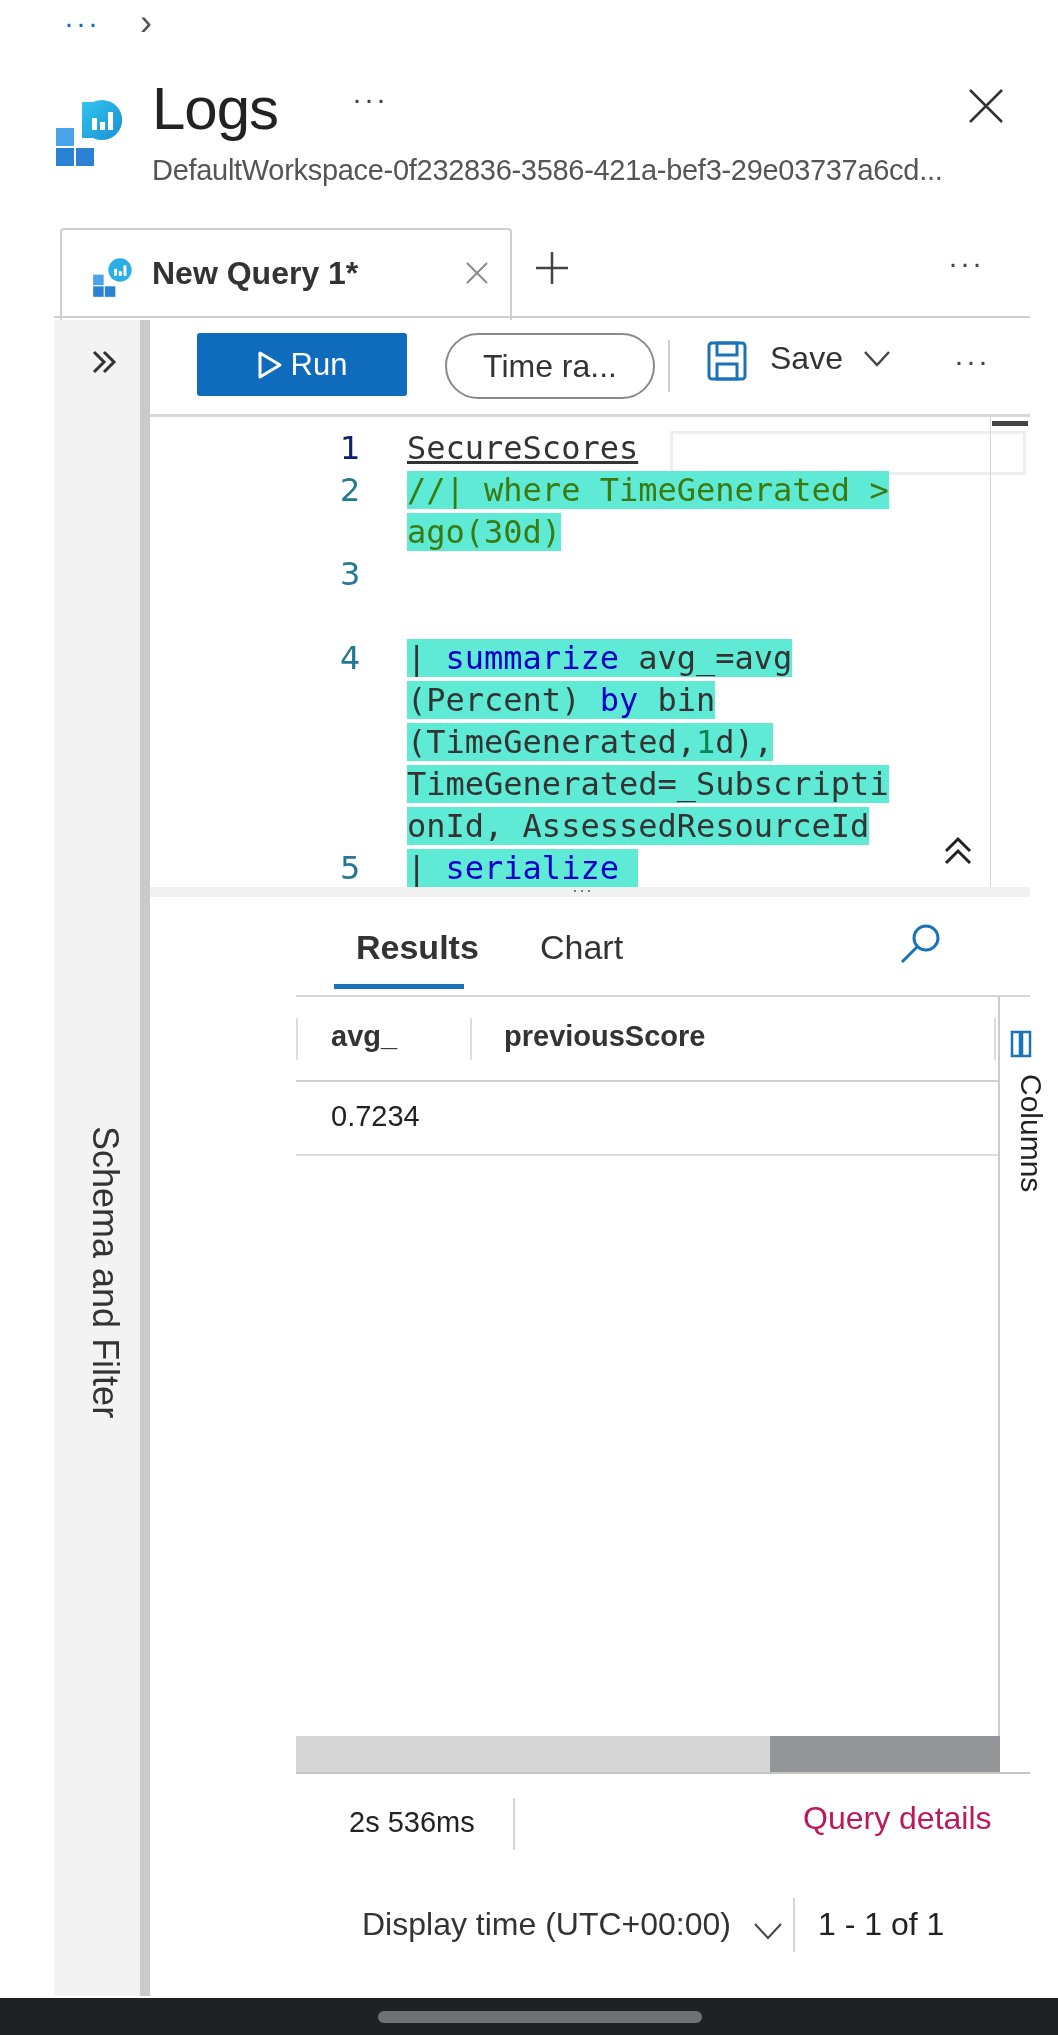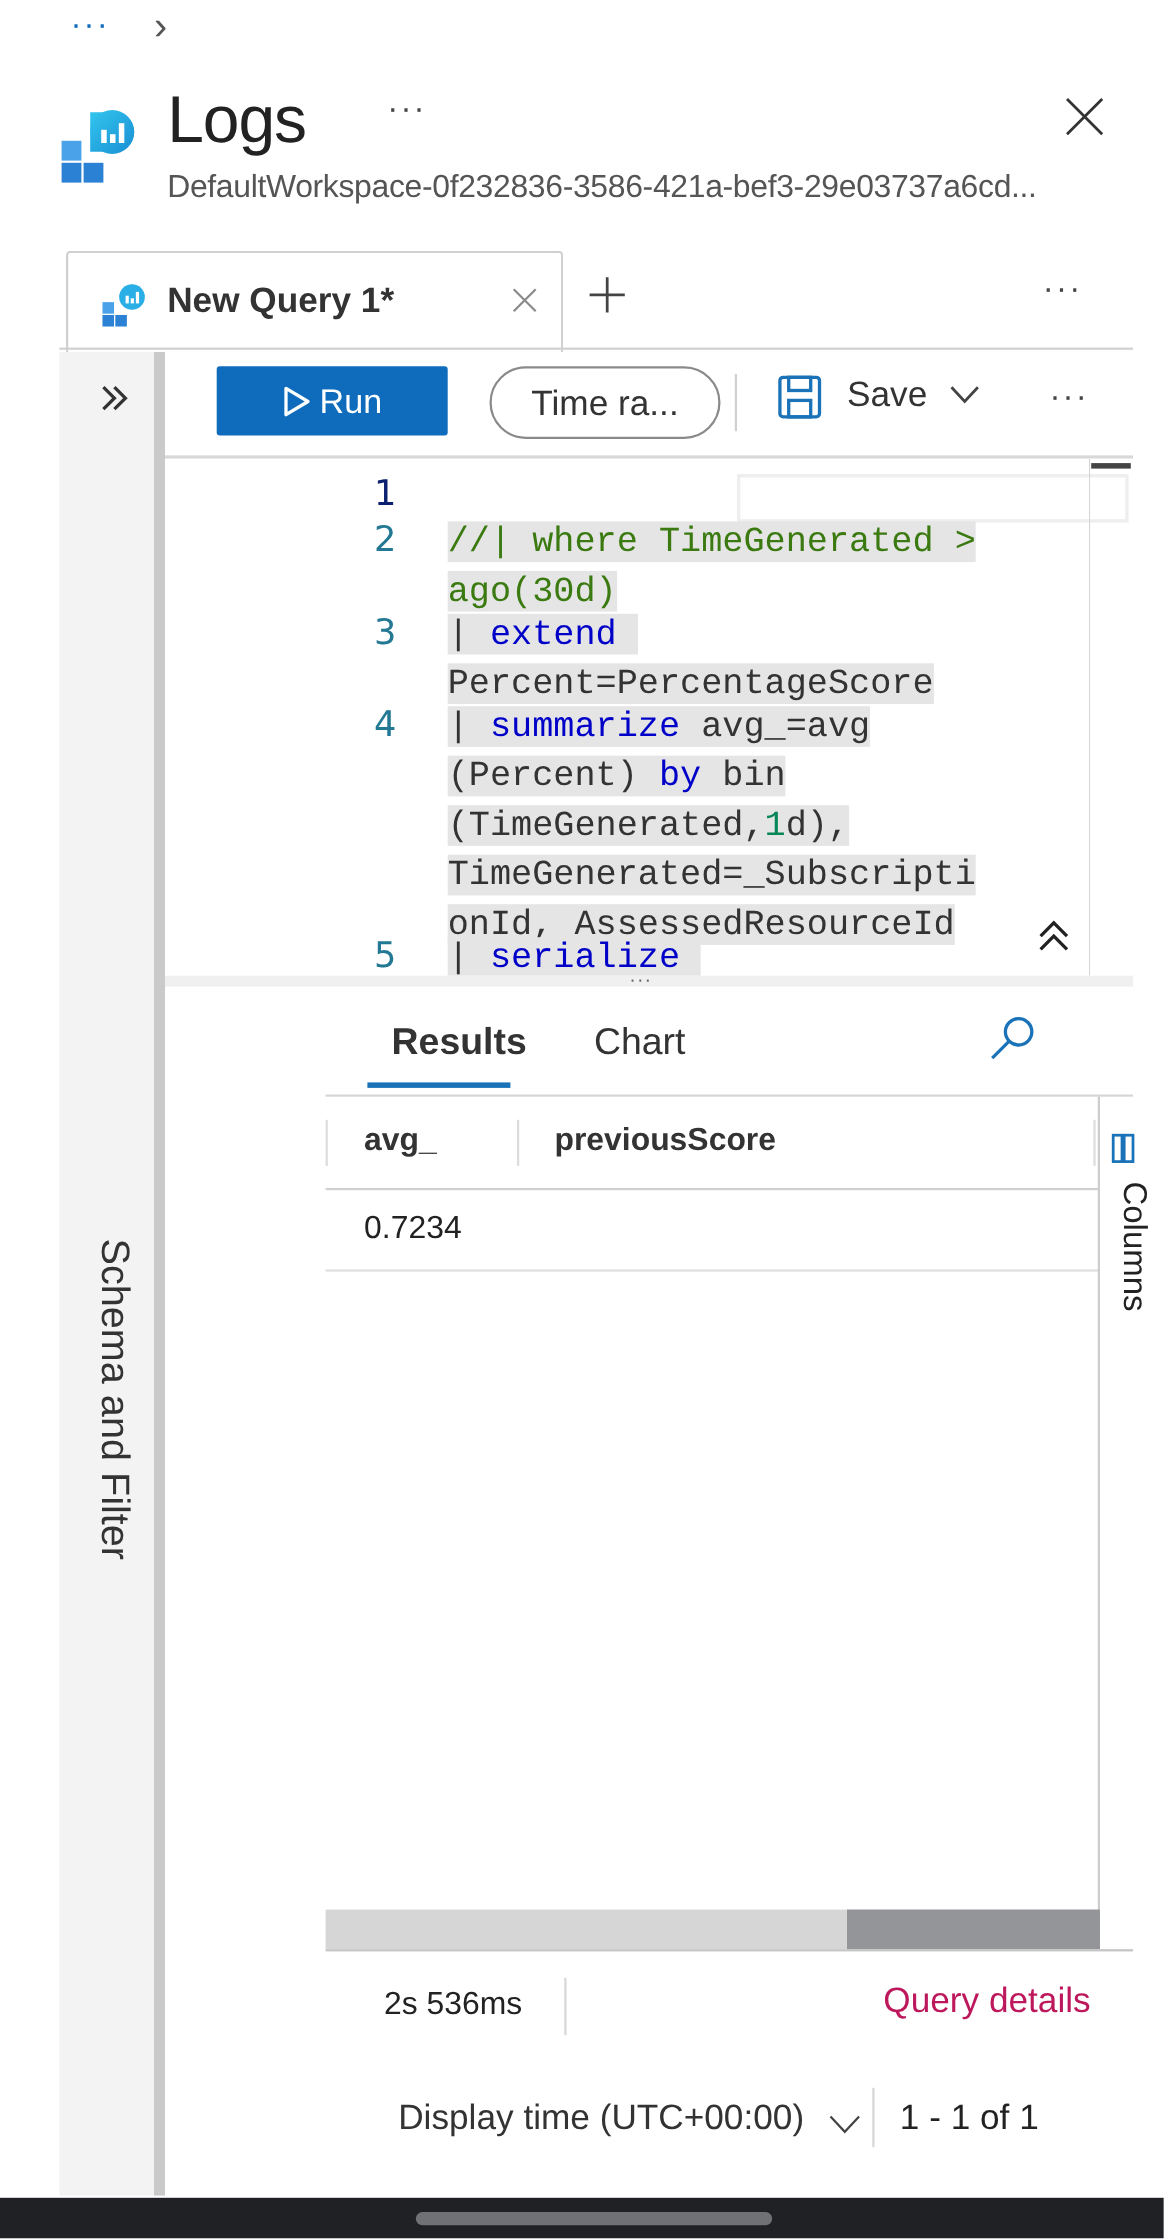--- a/index.html
+++ b/index.html
@@ -44,21 +44,21 @@
     .save-lbl { left: 770px; top: 340px; font-size: 32px; color: #333; }
     .save-chev { left: 862px; top: 348px; width: 30px; height: 22px; }
     .tb-more { left: 954px; top: 344px; font-size: 30px; color: #444; letter-spacing: 2px; }
     .tb-line { left: 150px; top: 414px; width: 880px; height: 3px; background: #d8d8d8; }
 
     
     .editor { left: 150px; top: 417px; width: 880px; height: 470px; background: #fff; overflow: hidden; }
     .ln { position: absolute; left: 190px; width: 30px; text-align: left; font-family: "DejaVu Sans", sans-serif; font-size: 32px; color: #237893; }
     .ln.active { color: #0b216f; }
     .code { position: absolute; left: 257px; font-family: "DejaVu Sans Mono", "Liberation Mono", monospace; font-size: 32px; line-height: 42px; color: #333; white-space: pre; }
-    .code .hl { background: #e5e5e5; font-family: Liberation Mono, monospace; }
+    .code .hl { background: #5eead4; }
     .kw { color: #0000c8; }
     .cm { color: #3a7a10; }
     .num { color: #098658; }
     .ed-curline { position: absolute; left: 520px; top: 14px; width: 356px; height: 44px; border: 3px solid #eeeeee; }
     .ed-vline { position: absolute; left: 840px; top: 0; width: 1px; height: 470px; background: #d6d6d6; }
     .ed-ovr { position: absolute; left: 842px; top: 4px; width: 36px; height: 5px; background: #444; }
     .ed-collapse { position: absolute; left: 792px; top: 418px; width: 32px; height: 32px; }
     .splitter { left: 150px; top: 887px; width: 880px; height: 10px; background: #f0f0f0; }
     .split-dots { left: 572px; top: 880px; font-size: 18px; color: #666; letter-spacing: 1px; }
 
@@ -183,24 +183,23 @@
   <div class="ed-curline"></div>
   <div class="ed-vline"></div>
   <div class="ed-ovr"></div>
 
   <div class="ln active" style="top:12px">1</div>
   <div class="ln" style="top:54px">2</div>
   <div class="ln" style="top:138px">3</div>
   <div class="ln" style="top:222px">4</div>
   <div class="ln" style="top:432px">5</div>
 
+  <div class="code" style="top:10px"><span style="text-decoration: underline;">SecureScores</span></div>
   <div class="code" style="top:52px"><span class="hl cm">//| where TimeGenerated &gt;</span>
 <span class="hl cm">ago(30d)</span></div>
-  <div class="code" style="top:136px"><span class="hl">| <span class="kw">extend</span> </span>
-<span class="hl">Percent=PercentageScore</span></div>
   <div class="code" style="top:220px"><span class="hl">| <span class="kw">summarize</span> avg_=avg</span>
 <span class="hl">(Percent) <span class="kw">by</span> bin</span>
 <span class="hl">(TimeGenerated,<span class="num">1</span>d),</span>
 <span class="hl">TimeGenerated=_Subscripti</span>
 <span class="hl">onId, AssessedResourceId</span></div>
   <div class="code" style="top:430px"><span class="hl">| <span class="kw">serialize</span> </span></div>
 
   <svg class="ed-collapse" viewBox="0 0 32 32">
     <path d="M4 16 L16 4 L28 16 M4 28 L16 16 L28 28" stroke="#222" stroke-width="3" fill="none"></path>
   </svg>

